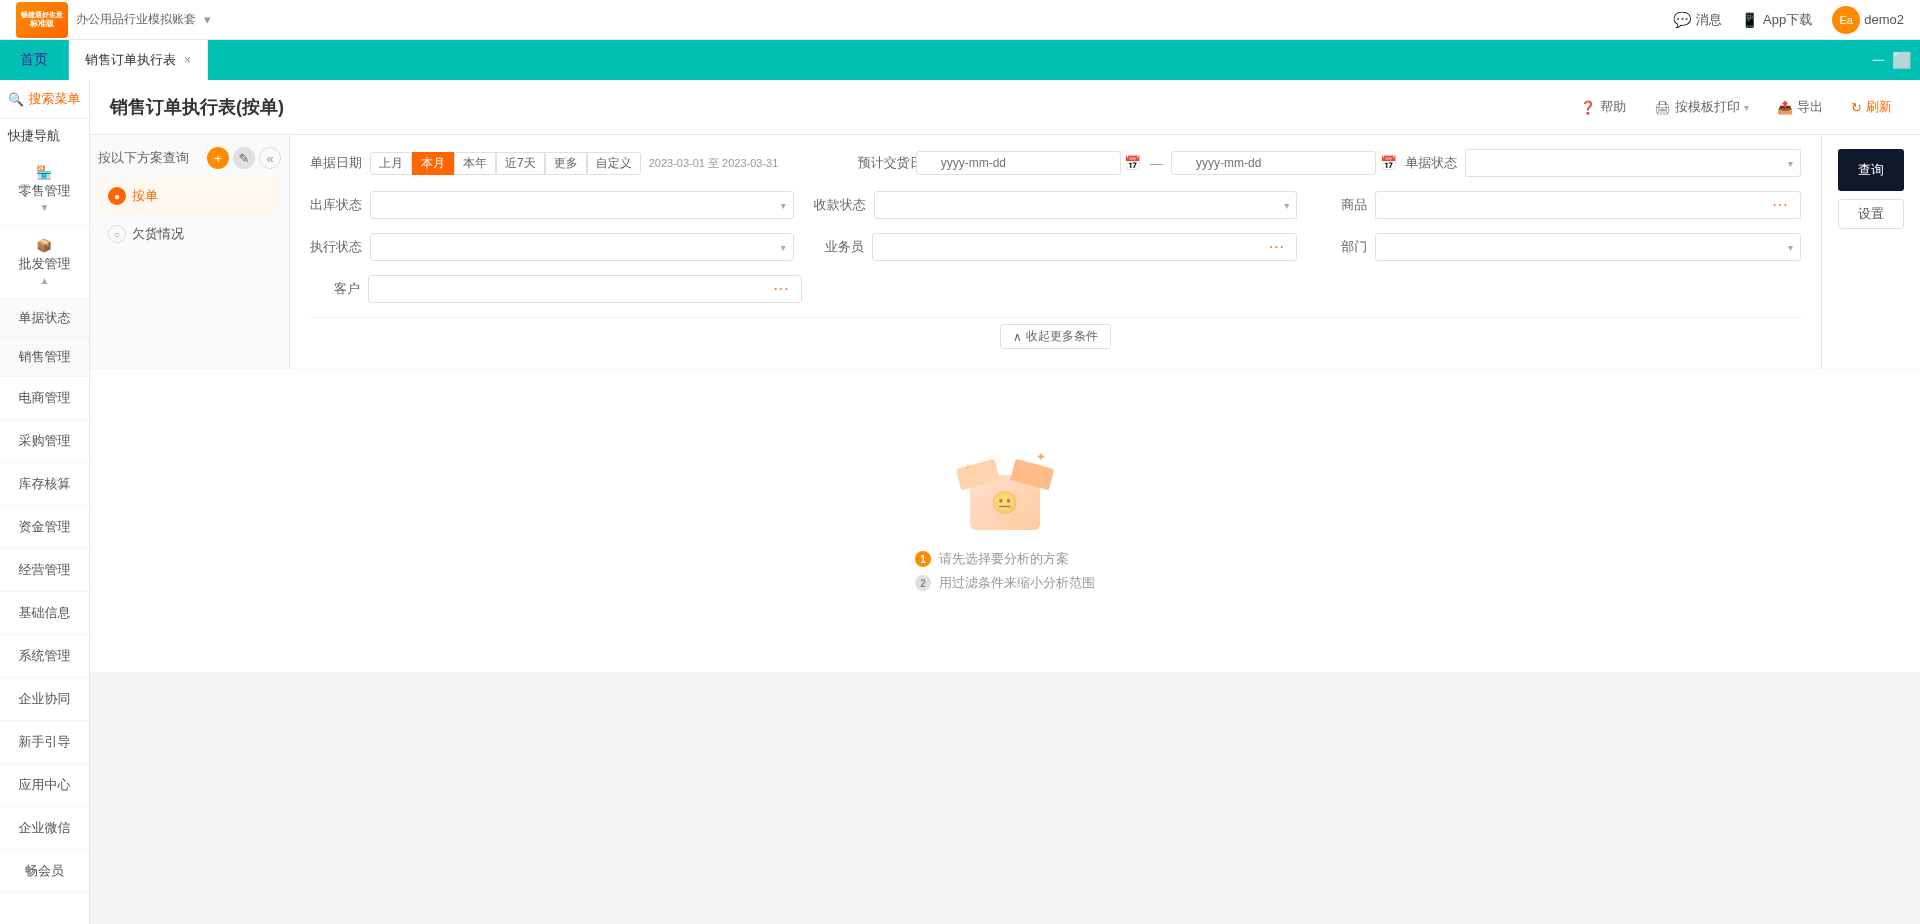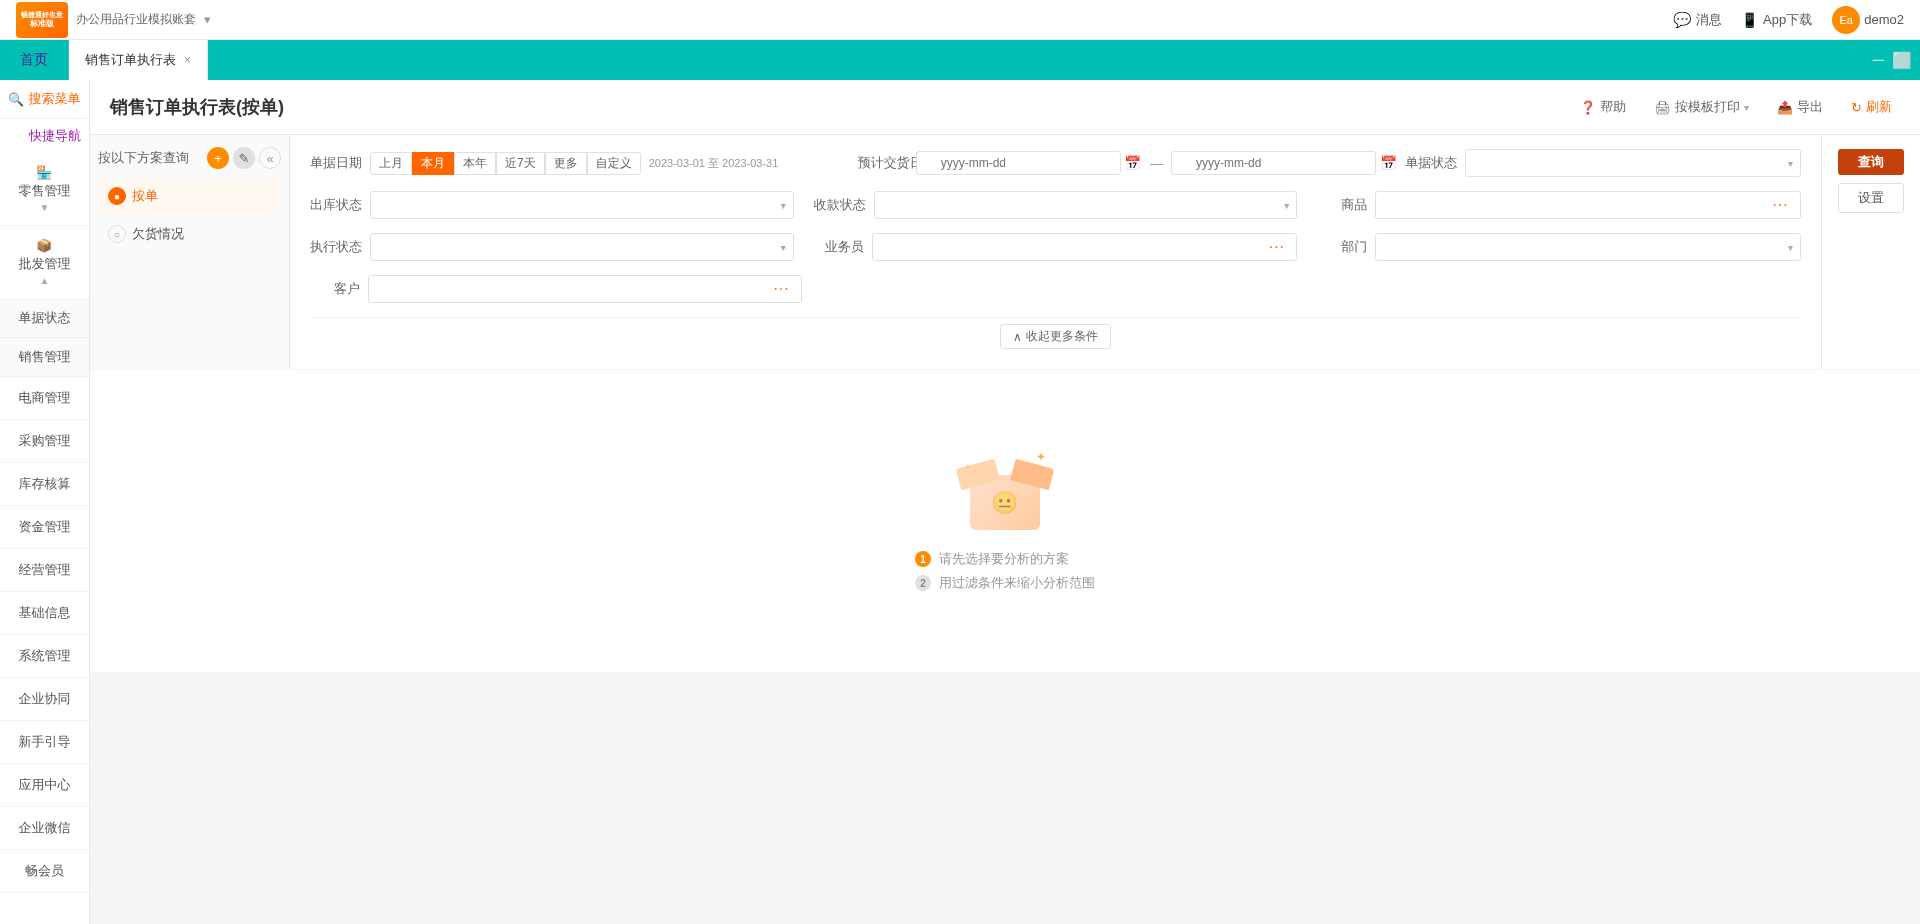--- a/index.html
+++ b/index.html
@@ -86,22 +86,22 @@
       font-size: 13px;
       color: #ff6600;
       display: flex; align-items: center; justify-content: center;
       gap: 4px;
       cursor: pointer;
       border-bottom: 1px solid #f0f0f0;
     }
     .sidebar-quick {
       padding: 8px;
       font-size: 13px;
-      color: #a21caf;
-      display: flex; align-items: center; justify-content: flex-end;
+      color: #404040;
+      display: flex; align-items: center; justify-content: flex-start;
       cursor: pointer;
     }
     .sidebar-item {
       padding: 12px 4px;
       font-size: 13px;
       color: #555;
       text-align: center;
       cursor: pointer;
       border-bottom: 1px solid #f5f5f5;
       display: flex; flex-direction: column; align-items: center; gap: 2px;
@@ -241,24 +241,23 @@
       text-align: center; padding: 6px; background: #fff;
       border-top: 1px solid #f0f0f0; cursor: pointer;
     }
     .collapse-btn {
       display: inline-flex; align-items: center; gap: 4px;
       color: #666; font-size: 12px; padding: 3px 12px;
       border: 1px solid #e0e0e0; border-radius: 3px; background: #fff;
       cursor: pointer;
     }
     .btn-query {
-      background: #c2410c; color: #fff; border: none;
-      padding: 4px 20px; border-radius: 3px; font-size: 13px; cursor: pointer;
+      background: #0f172a; color: #fff; border: none;
+      padding: 12px 20px; border-radius: 3px; font-size: 13px; cursor: pointer;
       font-family: inherit;
-      font-weight: bold;
     }
     .btn-set {
       border: 1px solid #e0e0e0; background: #fff; color: #555;
       padding: 5px 16px; border-radius: 3px; font-size: 13px; cursor: pointer;
       font-family: inherit;
     }
 
     
     .empty-state {
       display: flex; flex-direction: column; align-items: center; justify-content: center;

